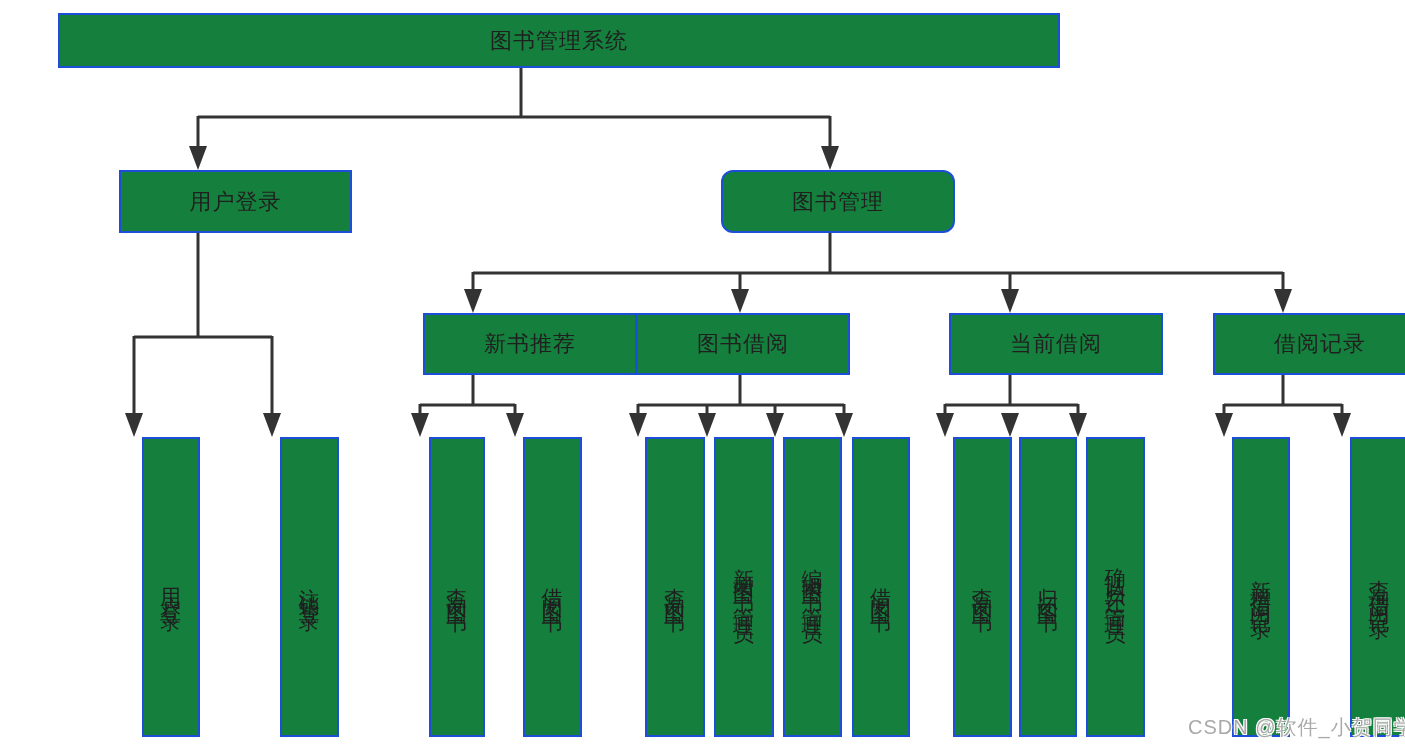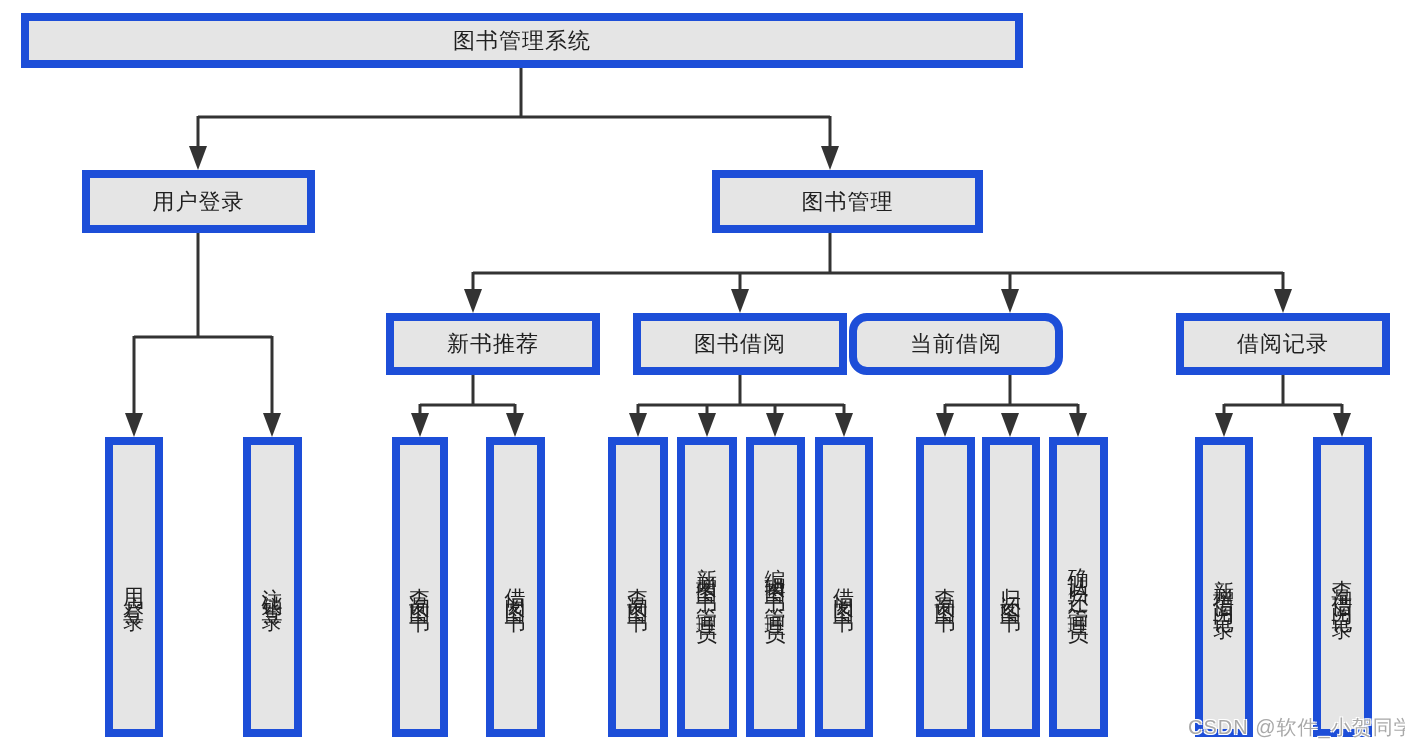--- a/index.html
+++ b/index.html
@@ -14,36 +14,37 @@
   }
   .connector-layer {
     position: absolute;
     left: 0; top: 0;
     width: 1405px; height: 747px;
     pointer-events: none;
   }
   .node {
     position: absolute;
     box-sizing: border-box;
-    border: 8px solid #1d4ed8;
-    background: #e5e5e5;
+    border: 2px solid #1d4ed8;
+    background: #15803d;
     display: flex;
     align-items: center;
     justify-content: center;
     white-space: nowrap;
     font-size: 22px;
     letter-spacing: 1px;
+    margin-left: 37px;
   }
   .node.root   { left: 21px;   top: 13px;  width: 1002px; height: 55px; }
   .node.lvl2-a { left: 82px;   top: 170px; width: 233px;  height: 63px; }
-  .node.lvl2-b { left: 712px;  top: 170px; width: 271px;  height: 63px; }
+  .node.lvl2-b { left: 684px;  top: 170px; width: 234px;  height: 63px; border-radius: 12px; }
   .node.lvl3   { top: 313px; width: 214px; height: 62px; }
   .node.lvl3.c0 { left: 386px; }
-  .node.lvl3.c1 { left: 633px; text-align: right; }
-  .node.lvl3.c2 { left: 849px; border-radius: 18px; }
+  .node.lvl3.c1 { left: 599px; text-align: right; }
+  .node.lvl3.c2 { left: 912px; }
   .node.lvl3.c3 { left: 1176px; }
   .node.leaf {
     top: 437px;
     height: 300px;
   }
   .node.leaf span {
     writing-mode: vertical-rl;
     text-orientation: mixed;
     font-size: 21px;
     letter-spacing: 8px;

